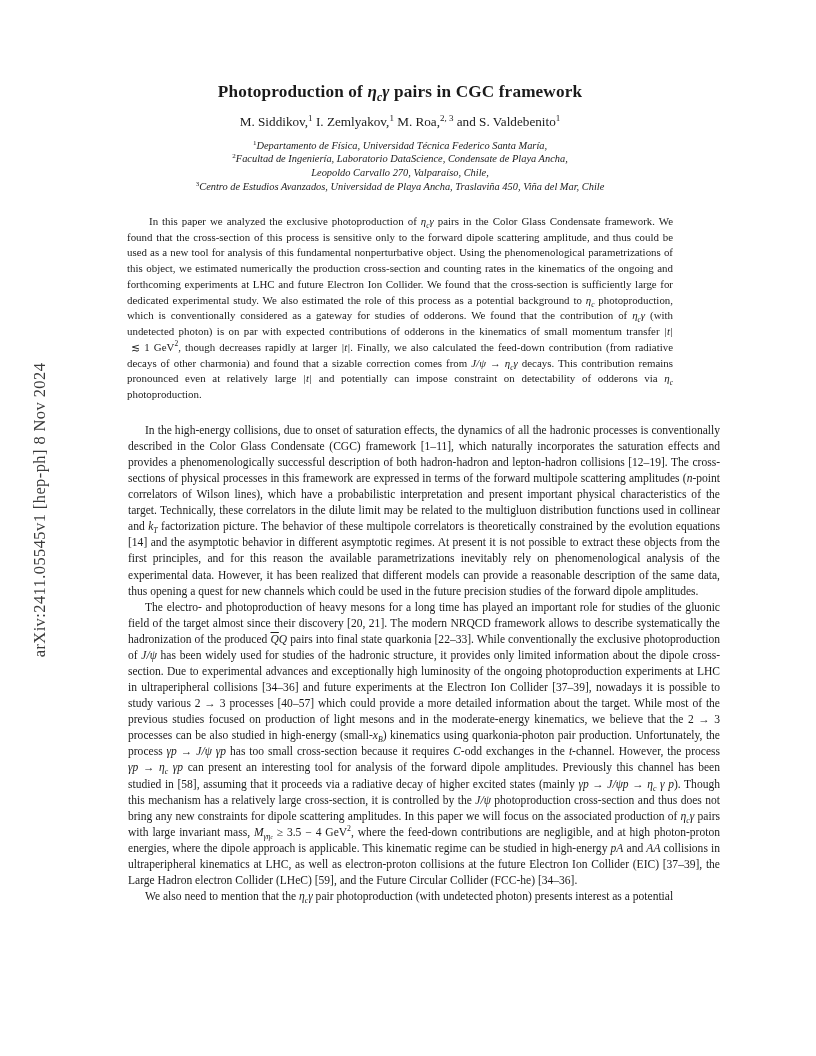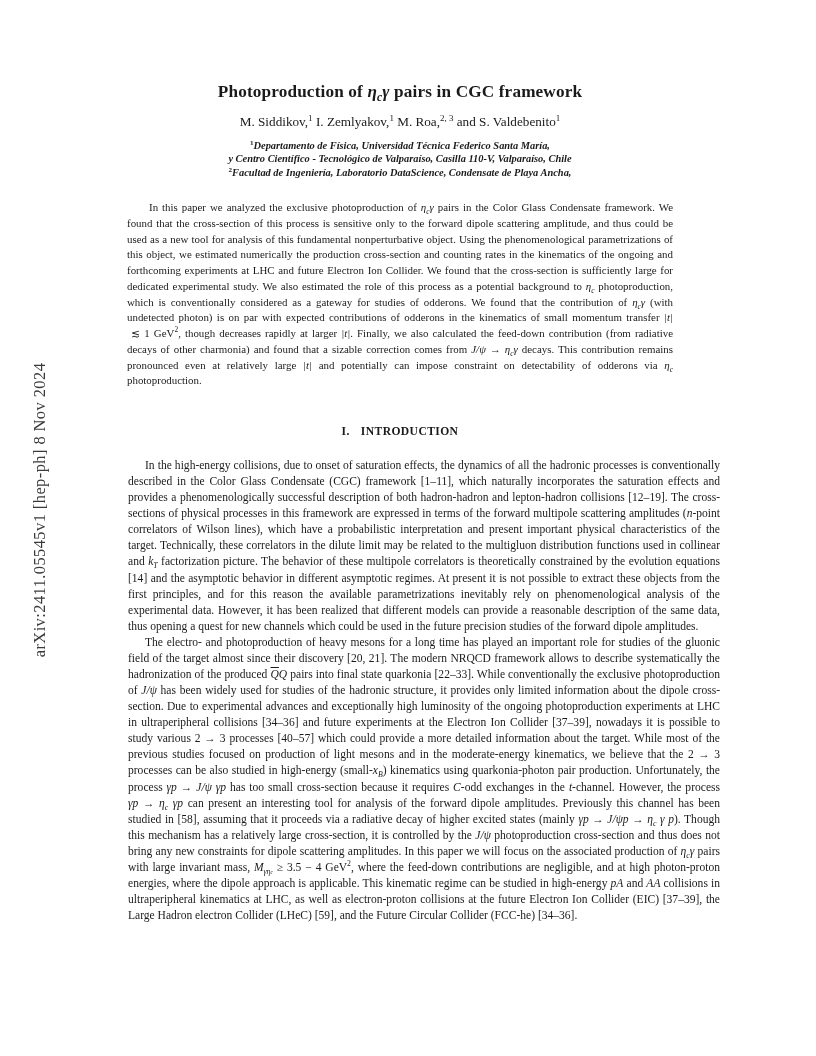--- a/index.html
+++ b/index.html
@@ -55,21 +55,21 @@
     font-size: 13.2px;
   }
 
   #affiliations {
     margin-top: 9px;
     text-align: center;
     font-style: italic;
     font-size: 10.4px;
     line-height: 1.33;
   }
-  #affiliations div { white-space: nowrap; font-weight: bold; }
+  #affiliations div { white-space: nowrap; }
 
   sup, .sup {
     font-size: 0.68em;
     vertical-align: super;
     line-height: 0;
     font-style: normal;
   }
   sub, .sub {
     font-size: 0.68em;
     vertical-align: sub;
@@ -120,31 +120,32 @@
 <div id="arxiv-stamp">arXiv:2411.05545v1  [hep-ph]  8 Nov 2024</div>
 
 <div id="page">
 
   <h1 id="title"><span>Photoproduction of </span><span class="math">η</span><sub class="math">c</sub><span class="math">γ</span><span> pairs in CGC framework</span></h1>
 
   <div id="authors"><span>M. Siddikov,</span><sup>1</sup><span> I. Zemlyakov,</span><sup>1</sup><span> M. Roa,</span><sup>2, 3</sup><span> and S. Valdebenito</span><sup>1</sup></div>
 
   <div id="affiliations">
     <div><sup>1</sup><span>Departamento de Física, Universidad Técnica Federico Santa María,</span></div>
-    <div><sup></sup><span>y Centro Científico - Tecnológico de Valparaíso, Casilla 110-V, Valparaíso, Chile</span></div>
     <div><sup>2</sup><span>Facultad de Ingeniería, Laboratorio DataScience, Condensate de Playa Ancha,</span></div>
+    <div><sup></sup><span>Leopoldo Carvallo 270, Valparaíso, Chile,</span></div>
+    <div><sup>3</sup><span>Centro de Estudios Avanzados, Universidad de Playa Ancha, Traslaviña 450, Viña del Mar, Chile</span></div>
   </div>
 
   <div id="abstract">
     <p><span>In this paper we analyzed the exclusive photoproduction of </span><span class="math">η</span><sub class="math">c</sub><span class="math">γ</span><span> pairs in the Color Glass Condensate framework. We found that the cross-section of this process is sensitive only to the forward dipole scattering amplitude, and thus could be used as a new tool for analysis of this fundamental nonperturbative object. Using the phenomenological parametrizations of this object, we estimated numerically the production cross-section and counting rates in the kinematics of the ongoing and forthcoming experiments at LHC and future Electron Ion Collider. We found that the cross-section is sufficiently large for dedicated experimental study. We also estimated the role of this process as a potential background to </span><span class="math">η</span><sub class="math">c</sub><span> photoproduction, which is conventionally considered as a gateway for studies of odderons. We found that the contribution of </span><span class="math">η</span><sub class="math">c</sub><span class="math">γ</span><span> (with undetected photon) is on par with expected contributions of odderons in the kinematics of small momentum transfer </span><span class="math nb">|t|</span><span>&nbsp;</span><span class="nb">≲</span><span>&nbsp;</span><span class="nb">1 GeV</span><sup>2</sup><span>, though decreases rapidly at larger </span><span class="math nb">|t|</span><span>. Finally, we also calculated the feed-down contribution (from radiative decays of other charmonia) and found that a sizable correction comes from </span><span class="math nb">J/ψ</span><span class="nb"> → </span><span class="math">η</span><sub class="math">c</sub><span class="math">γ</span><span> decays. This contribution remains pronounced even at relatively large </span><span class="math nb">|t|</span><span> and potentially can impose constraint on detectability of odderons via </span><span class="math">η</span><sub class="math">c</sub><span> photoproduction.</span></p>
   </div>
 
-  <h2 id="sec-intro"><span class="num">I.</span><span>INTRODUCTION</span></h2>
 
   <div id="body">
 
     <p><span>In the high-energy collisions, due to onset of saturation effects, the dynamics of all the hadronic processes is conventionally described in the Color Glass Condensate (CGC) framework [1–11], which naturally incorporates the saturation effects and provides a phenomenologically successful description of both hadron-hadron and lepton-hadron collisions [12–19]. The cross-sections of physical processes in this framework are expressed in terms of the forward multipole scattering amplitudes (</span><span class="math">n</span><span>-point correlators of Wilson lines), which have a probabilistic interpretation and present important physical characteristics of the target. Technically, these correlators in the dilute limit may be related to the multigluon distribution functions used in collinear and </span><span class="math nb">k</span><sub class="math">T</sub><span> factorization picture. The behavior of these multipole correlators is theoretically constrained by the evolution equations [14] and the asymptotic behavior in different asymptotic regimes. At present it is not possible to extract these objects from the first principles, and for this reason the available parametrizations inevitably rely on phenomenological analysis of the experimental data. However, it has been realized that different models can provide a reasonable description of the same data, thus opening a quest for new channels which could be used in the future precision studies of the forward dipole amplitudes.</span></p>
 
     <p><span>The electro- and photoproduction of heavy mesons for a long time has played an important role for studies of the gluonic field of the target almost since their discovery [20, 21]. The modern NRQCD framework allows to describe systematically the hadronization of the produced </span><span class="math ovb">Q</span><span class="math">Q</span><span> pairs into final state quarkonia [22–33]. While conventionally the exclusive photoproduction of </span><span class="math nb">J/ψ</span><span> has been widely used for studies of the hadronic structure, it provides only limited information about the dipole cross-section. Due to experimental advances and exceptionally high luminosity of the ongoing photoproduction experiments at LHC in ultraperipheral collisions [34–36] and future experiments at the Electron Ion Collider [37–39], nowadays it is possible to study various 2 → 3 processes [40–57] which could provide a more detailed information about the target. While most of the previous studies focused on production of light mesons and in the moderate-energy kinematics, we believe that the 2 → 3 processes can be also studied in high-energy (small-</span><span class="math">x</span><sub class="math">B</sub><span>) kinematics using quarkonia-photon pair production. Unfortunately, the process </span><span class="math nb">γp → J/ψ γp</span><span> has too small cross-section because it requires </span><span class="math">C</span><span>-odd exchanges in the </span><span class="math">t</span><span>-channel. However, the process </span><span class="math nb">γp → η</span><sub class="math">c</sub><span class="math nb"> γp</span><span> can present an interesting tool for analysis of the forward dipole amplitudes. Previously this channel has been studied in [58], assuming that it proceeds via a radiative decay of higher excited states (mainly </span><span class="math nb">γp → J/ψp → η</span><sub class="math">c</sub><span class="math nb"> γ p</span><span>). Though this mechanism has a relatively large cross-section, it is controlled by the </span><span class="math nb">J/ψ</span><span> photoproduction cross-section and thus does not bring any new constraints for dipole scattering amplitudes. In this paper we will focus on the associated production of </span><span class="math">η</span><sub class="math">c</sub><span class="math">γ</span><span> pairs with large invariant mass, </span><span class="math">M</span><sub class="math">γη</sub><sub class="math" style="font-size:0.46em">c</sub><span class="nb"> ≥ 3.5 − 4 GeV</span><sup>2</sup><span>, where the feed-down contributions are negligible, and at high photon-proton energies, where the dipole approach is applicable. This kinematic regime can be studied in high-energy </span><span class="math nb">pA</span><span> and </span><span class="math nb">AA</span><span> collisions in ultraperipheral kinematics at LHC, as well as electron-proton collisions at the future Electron Ion Collider (EIC) [37–39], the Large Hadron electron Collider (LHeC) [59], and the Future Circular Collider (FCC-he) [34–36].</span></p>
 
+    <p><span>We also need to mention that the </span><span class="math">η</span><sub class="math">c</sub><span class="math">γ</span><span> pair photoproduction (with undetected photon) presents interest as a potential</span></p>
 
   </div>
 </div>
 
 </body></html>

